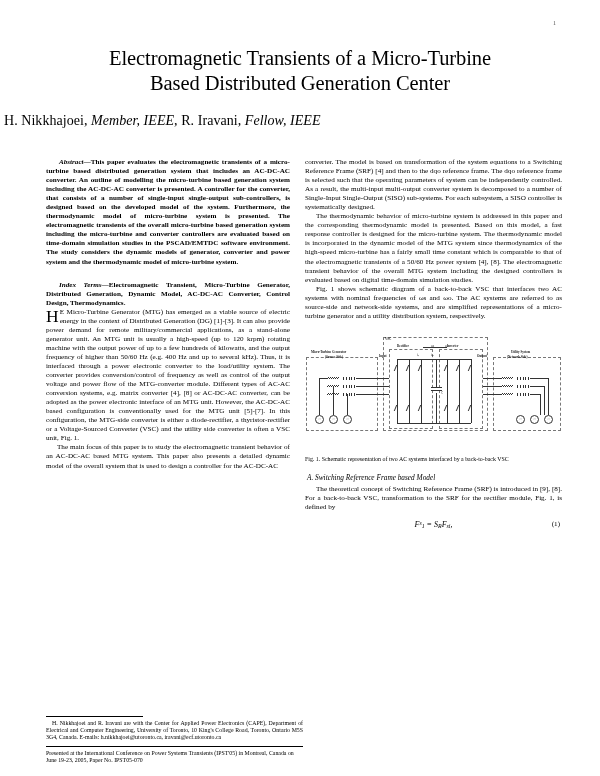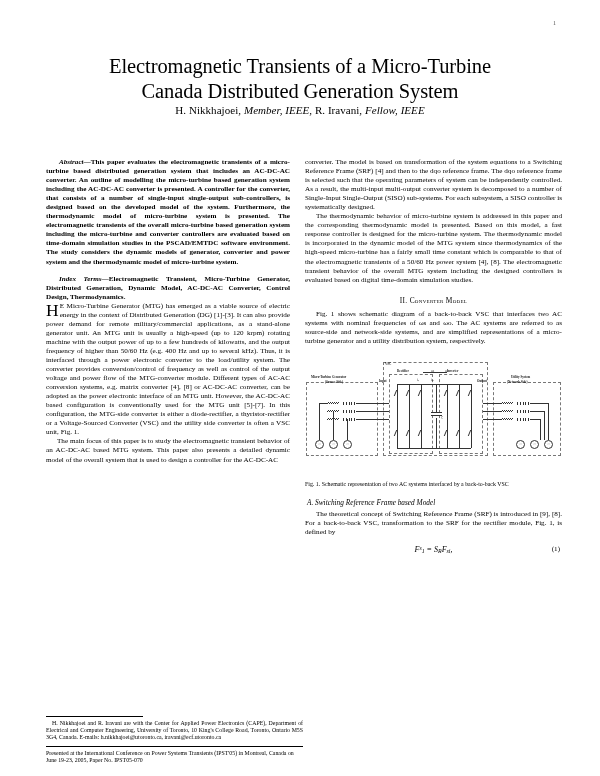--- a/index.html
+++ b/index.html
@@ -11,41 +11,42 @@
     width: 600px;
     height: 776px;
     position: relative;
     font-family: "Liberation Serif", "DejaVu Serif", serif;
     color: #000;
     overflow: hidden;
   }
   .page {
     position: absolute;
     inset: 0;
-    padding: 12px;
+    padding: 4px;
   }
   .page-num {
     position: absolute;
     top: 20px;
     right: 44px;
     font-size: 6px;
     color: #555;
   }
   .title {
     margin: 0;
     padding: 42px 52px 0 52px;
     text-align: center;
     font-size: 20.5px;
     font-weight: normal;
     line-height: 1.22;
     letter-spacing: -0.1px;
   }
   .authors {
-    text-align: center;
-    font-size: 11px;
+    text-align: left;
+    font-size: 14px;
+    margin-top: 17px;
     letter-spacing: 0.05px;
   }
   .authors i { font-style: italic; }
 
   .columns {
     position: absolute;
     top: 158px;
     left: 46px;
     right: 38px;
     bottom: 10px;
@@ -60,21 +61,21 @@
     margin: 0;
     font-size: 7.15px;
     line-height: 1.265;
     text-align: justify;
     text-justify: inter-word;
     hyphens: auto;
   }
   p.ind { text-indent: 11px; }
   .abstract { font-weight: bold; text-indent: 13px; }
   .abstract .lead { font-style: italic; font-weight: bold; }
-  .idxterms { font-weight: bold; text-indent: 13px; margin-top: 8px; }
+  .idxterms { font-weight: bold; text-indent: 13px; margin-top: 14px; }
   .idxterms .lead { font-style: italic; font-weight: bold; }
 
   .sec-head {
     text-align: center;
     font-size: 7.4px;
     margin: 11px 0 5px 0;
     font-variant: small-caps;
     letter-spacing: 0.3px;
   }
   .subsec-head {
@@ -236,21 +237,21 @@
 </style>
 </head>
 <body>
 
 <div class="page">
 
   <div class="page-num">1</div>
 
   <h1 class="title">
     <span>Electromagnetic Transients of a Micro-Turbine</span><br>
-    <span>Canada Distributed Generation System</span>
+    <span>Based Distributed Generation Center</span>
   </h1>
 
   <div class="authors">
     <span>H. Nikkhajoei,</span>
     <i>Member, IEEE</i><span>, </span><span>R. Iravani,</span>
     <i>Fellow, IEEE</i>
   </div>
 
   <div class="columns">
 
@@ -272,21 +273,20 @@
         <p class="fn2">Presented at the International Conference  on  Power  Systems  Transients (IPST'05) in Montreal, Canada on June 19-23, 2005, Paper No. IPST05-070</p>
       </div>
 
     </div>
 
     <div class="col">
 
       <p>converter.  The model is based on transformation of the system equations to a Switching Reference Frame (SRF) [4] and then to the dqo reference frame.  The dqo reference frame is selected such that the operating parameters of system can be independently controlled.  As a result, the multi-input multi-output converter system is decomposed to a number of Single-Input Single-Output (SISO) sub-systems. For each subsystem, a SISO controller is systematically designed.</p>
       <p class="ind">The thermodynamic behavior of micro-turbine system is addressed in this paper and the corresponding thermodynamic model is presented. Based on this model, a fast response controller is designed for the micro-turbine system. The thermodynamic model is incorporated in the dynamic model of the MTG system since thermodynamics of the high-speed micro-turbine has a fairly small time constant which is comparable to that of the electromagnetic transients of a 50/60 Hz power system [4], [8]. The electromagnetic transient behavior of the overall MTG system including the designed controllers is evaluated based on digital time-domain simulation studies.</p>
 
-      <div class="sec-head">II.  Converter Model</div>
 
       <p class="ind">Fig. 1 shows schematic diagram of a back-to-back VSC that interfaces two AC systems with nominal frequencies of ωs and ωo. The AC systems are referred to as source-side and network-side systems, and are simplified representations of a micro-turbine generator and a utility distribution system, respectively.</p>
 
       <div class="figure-wrap">
         <div class="figure">
 
           <div class="fbox" style="left:1px; top:26px; width:72px; height:74px;"></div>
           <div class="fbox" style="left:78px; top:6px; width:105px; height:94px;"></div>
           <div class="fbox" style="left:84px; top:18px; width:44px; height:80px;"></div>
           <div class="fbox" style="left:134px; top:18px; width:44px; height:80px;"></div>

